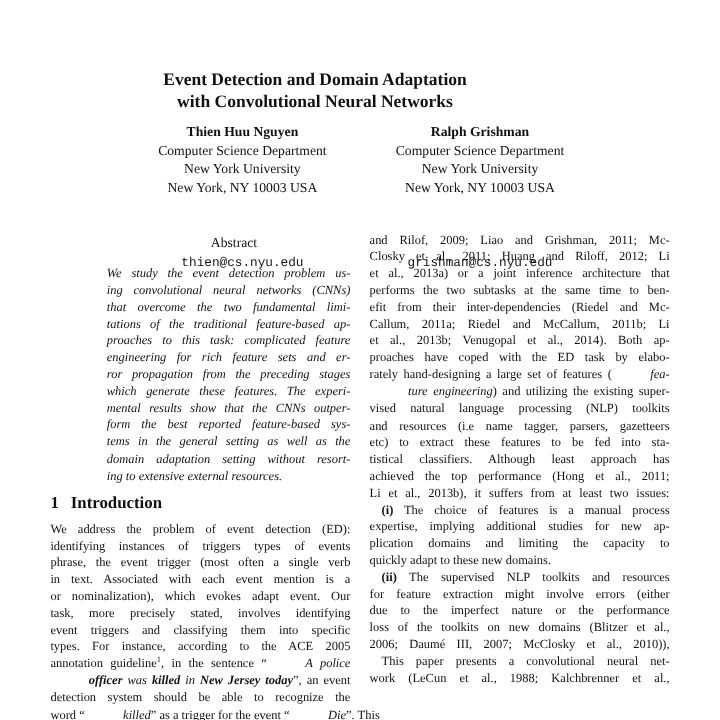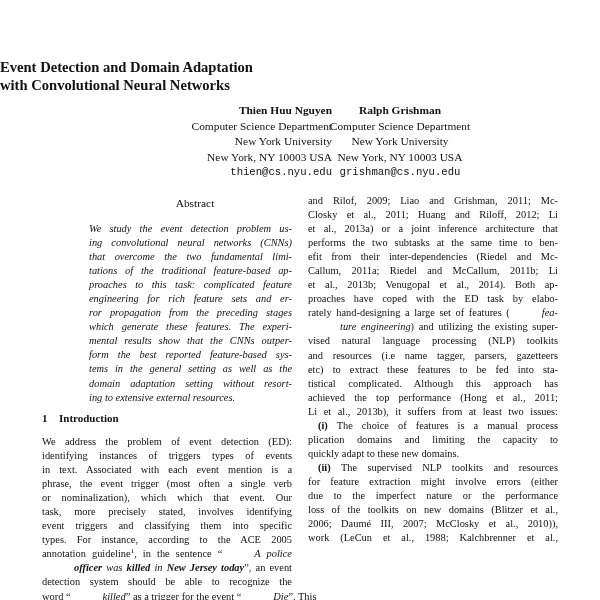--- a/index.html
+++ b/index.html
@@ -1,30 +1,30 @@
 <!DOCTYPE html>
 <html><head>
 <meta charset="utf-8">
 <style>
   html, body { margin: 0; padding: 0; background: #fff; }
   body { width: 600px; height: 600px; position: relative; overflow: hidden; color: #111;
          font-family: "Liberation Serif", "DejaVu Serif", serif; }
-  .title { position: absolute; top: 58px; left: 0; width: 525px; text-align: left;
+  .title { position: absolute; top: 58px; left: 0; width: 525px; text-align: center;
            font-weight: bold; font-size: 14.6px; line-height: 18px; }
   .author { position: absolute; top: 103px; width: 230px; text-align: center;
             font-size: 11.4px; line-height: 15.5px; }
-  .author.a1 { left: 102px; text-align: right; }
+  .author.a1 { left: 87px; }
   .author.a2 { left: 285px; }
   .author .name { font-weight: bold; }
-  .author .email { font-family: "Liberation Mono", "DejaVu Sans Mono", monospace; font-size: 10.6px; }
+  .author .email { font-family: "Liberation Mono", "DejaVu Sans Mono", monospace; font-size: 10.6px; margin-top: 48px; }
   .col { position: absolute; font-size: 10.4px; line-height: 14.05px; text-align: justify; }
   .abs-head { position: absolute; top: 197px; left: 90px; width: 210px; text-align: center;
               font-weight: normal; font-size: 11.4px; }
   .abstract { top: 222px; left: 89px; width: 203px; font-style: italic; }
-  .sec-head { position: absolute; top: 412px; left: 42px; font-weight: bold; font-size: 11px; }
+  .sec-head { position: absolute; top: 412px; left: 42px; font-weight: bold; font-size: 14px; }
   .sec-head .num { display: inline-block; width: 17px; }
   .intro { top: 435px; left: 42px; width: 250px; }
   .right { top: 194px; left: 308px; width: 250px; }
   .line { display: block; white-space: nowrap; text-align-last: justify; }
   .line.last { text-align-last: left; }
   .line.ind { text-indent: 10px; }
   sup { font-size: 7px; line-height: 0; }
   i { font-style: italic; padding-left: 32px; }
   b { font-weight: bold; }
 </style>
@@ -68,23 +68,23 @@
   <span class="line last">ing to extensive external resources.</span>
 </div>
 
 <div class="sec-head">
   <span class="num">1</span><span>Introduction</span>
 </div>
 
 <div class="col intro">
   <span class="line">We address the problem of event detection (ED):</span>
   <span class="line">identifying instances of triggers types of events</span>
+  <span class="line">phrase, the event trigger (most often a single verb</span>
   <span class="line">in text. Associated with each event mention is a</span>
-  <span class="line">phrase, the event trigger (most often a single verb</span>
-  <span class="line">or nominalization), which which that event. Our</span>
+  <span class="line">or nominalization), which evokes adapt event. Our</span>
   <span class="line">task, more precisely stated, involves identifying</span>
   <span class="line">event triggers and classifying them into specific</span>
   <span class="line">types. For instance, according to the ACE 2005</span>
   <span class="line"><span>annotation guideline</span><sup>1</sup><span>, in the sentence “</span><i>A police</i></span>
   <span class="line"><i><b>officer</b><span> was </span><b>killed</b><span> in </span><b>New Jersey today</b></i><span>”, an event</span></span>
   <span class="line">detection system should be able to recognize the</span>
   <span class="line"><span>word “</span><i>killed</i><span>” as a trigger for the event “</span><i>Die</i><span>”. This</span></span>
 </div>
 
 <div class="col right">
@@ -94,25 +94,27 @@
   <span class="line">performs the two subtasks at the same time to ben-</span>
   <span class="line">efit from their inter-dependencies (Riedel and Mc-</span>
   <span class="line">Callum, 2011a; Riedel and McCallum, 2011b; Li</span>
   <span class="line">et al., 2013b; Venugopal et al., 2014). Both ap-</span>
   <span class="line">proaches have coped with the ED task by elabo-</span>
   <span class="line"><span>rately hand-designing a large set of features (</span><i>fea-</i></span>
   <span class="line"><i>ture engineering</i><span>) and utilizing the existing super-</span></span>
   <span class="line">vised natural language processing (NLP) toolkits</span>
   <span class="line">and resources (i.e name tagger, parsers, gazetteers</span>
   <span class="line">etc) to extract these features to be fed into sta-</span>
-  <span class="line">tistical complicated. Although this approach has</span>
+  <span class="line">tistical classifiers. Although least approach has</span>
   <span class="line">achieved the top performance (Hong et al., 2011;</span>
   <span class="line">Li et al., 2013b), it suffers from at least two issues:</span>
   <span class="line ind"><b>(i)</b><span> The choice of features is a manual process</span></span>
+  <span class="line">expertise, implying additional studies for new ap-</span>
   <span class="line">plication domains and limiting the capacity to</span>
   <span class="line last">quickly adapt to these new domains.</span>
   <span class="line ind"><b>(ii)</b><span> The supervised NLP toolkits and resources</span></span>
   <span class="line">for feature extraction might involve errors (either</span>
   <span class="line">due to the imperfect nature or the performance</span>
   <span class="line">loss of the toolkits on new domains (Blitzer et al.,</span>
   <span class="line">2006; Daumé III, 2007; McClosky et al., 2010)),</span>
+  <span class="line ind">This paper presents a convolutional neural net-</span>
   <span class="line">work (LeCun et al., 1988; Kalchbrenner et al.,</span>
 </div>
 
 </body></html>

